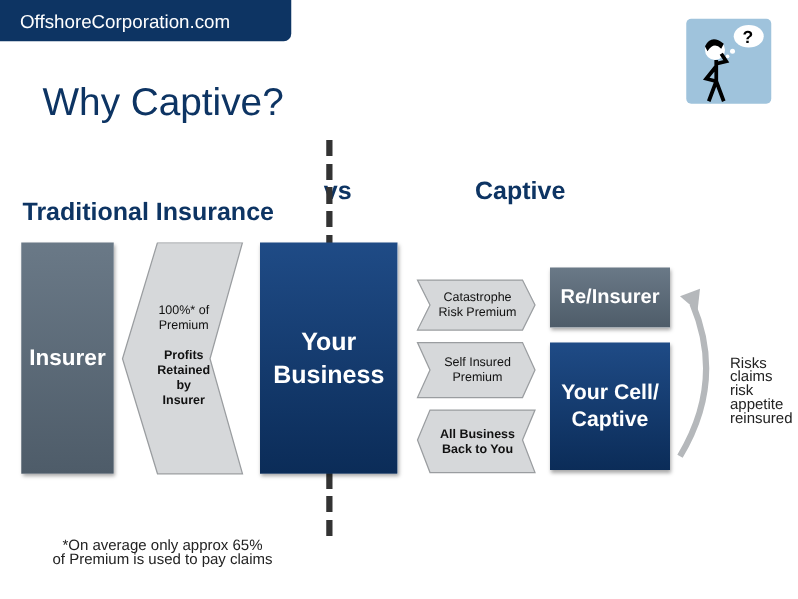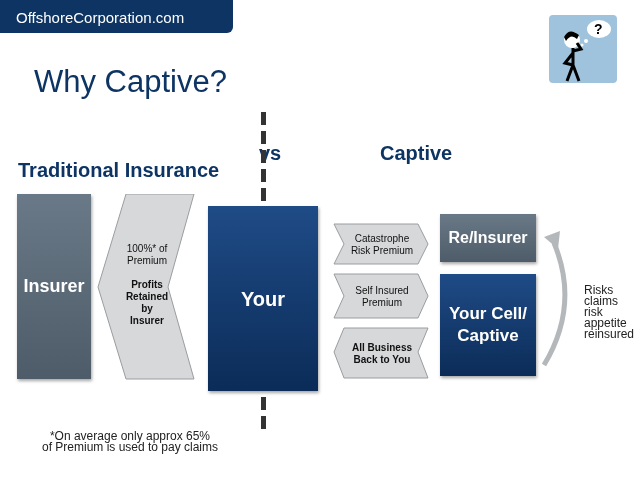--- a/index.html
+++ b/index.html
@@ -9,21 +9,21 @@
   .brand-tab { left:0; top:0; width:233px; height:33px; background:#0d3463; border-bottom-right-radius:6px; }
   .brand-text { left:16px; top:9px; color:#ffffff; font-size:15px; }
   .page-title { left:34px; top:64px; font-size:31px; color:#0d3463; }
   .illustration { left:549px; top:15px; width:68px; height:68px; background:#9fc3dc; border-radius:4px; }
   .head { font-weight:bold; font-size:20px; color:#0d3463; }
   .divider { left:261px; top:112px; width:5px; height:318px;
              background: repeating-linear-gradient(to bottom, #333 0 13px, transparent 13px 19px); }
   .box { display:flex; align-items:center; justify-content:center; text-align:center; color:#fff; font-weight:bold;
          box-shadow:1px 2px 3px rgba(0,0,0,0.35); }
   .insurer { left:17px; top:194px; width:74px; height:185px; background:linear-gradient(#6a7987,#4e5c69); font-size:18px; }
-  .biz { left:208px; top:206px; width:110px; height:185px; background:linear-gradient(#1f4b86,#0b2c58); font-size:20px; line-height:26px; }
+  .biz { left:208px; top:194px; width:110px; height:185px; background:linear-gradient(#1f4b86,#0b2c58); font-size:20px; line-height:26px; }
   .reins { left:440px; top:214px; width:96px; height:48px; background:linear-gradient(#6a7987,#4e5c69); font-size:16px; }
   .cell { left:440px; top:274px; width:96px; height:102px; background:linear-gradient(#1f4b86,#0b2c58); font-size:17px; line-height:22px; }
   .chev-text { text-align:center; font-size:10px; color:#111; line-height:12px; }
   .note { font-size:12px; color:#222; line-height:11px;margin-top:35px; }
 </style>
 </head>
 <body>
 
 <div class="abs brand-tab"></div>
 <div class="abs brand-text">OffshoreCorporation.com</div>
@@ -63,20 +63,21 @@
 </div>
 
 <div class="abs note" style="left:40px;top:396px;width:180px;text-align:center;">
   <div>*On average only approx 65%</div>
   <div>of Premium  is used to pay claims</div>
 </div>
 
 <div class="abs box biz">
   <div>
       <div>Your</div>
+      <div>Business</div>
     </div>
 </div>
 
 <svg class="abs" style="left:332px;top:222px;" width="100" height="160">
   <polygon points="2,2 86,2 96,22 86,42 2,42 12,22" fill="#d6d8da" stroke="#9a9da0"></polygon>
   <polygon points="2,52 86,52 96,74 86,96 2,96 12,74" fill="#d6d8da" stroke="#9a9da0"></polygon>
   <polygon points="12,106 96,106 86,130 96,156 12,156 2,130" fill="#d6d8da" stroke="#9a9da0"></polygon>
 </svg>
 <div class="abs chev-text" style="left:342px;top:233px;width:80px;">
   <div>Catastrophe</div>

